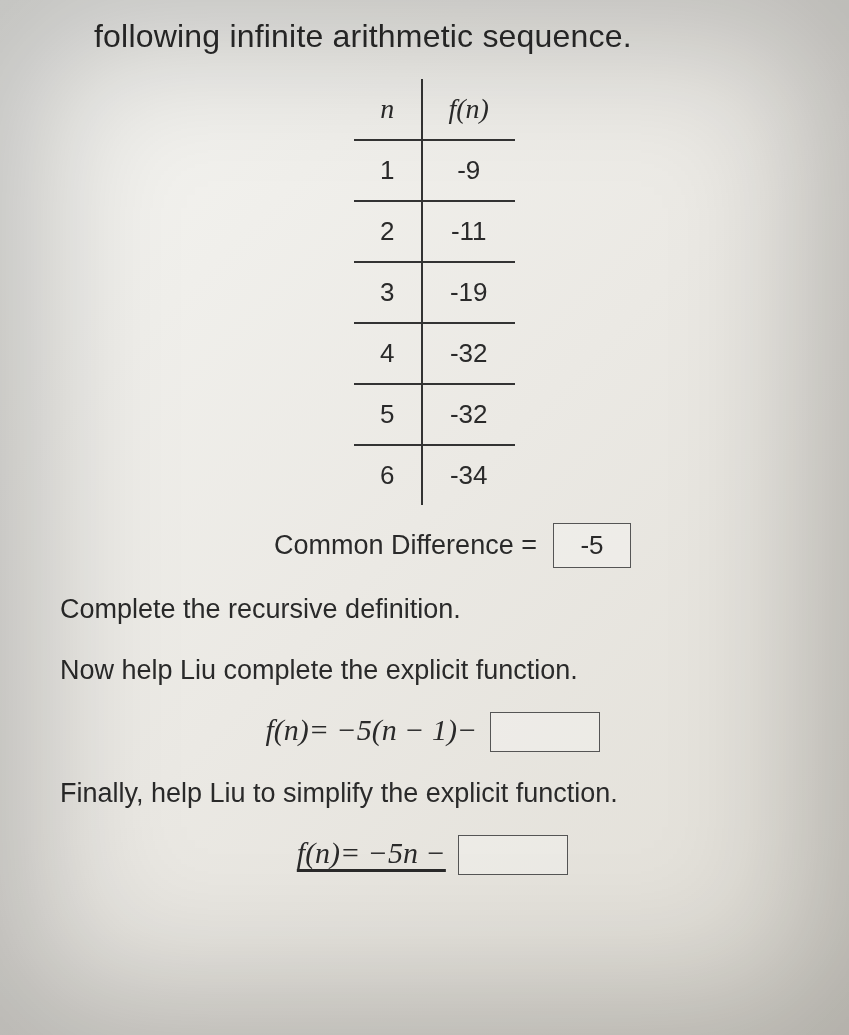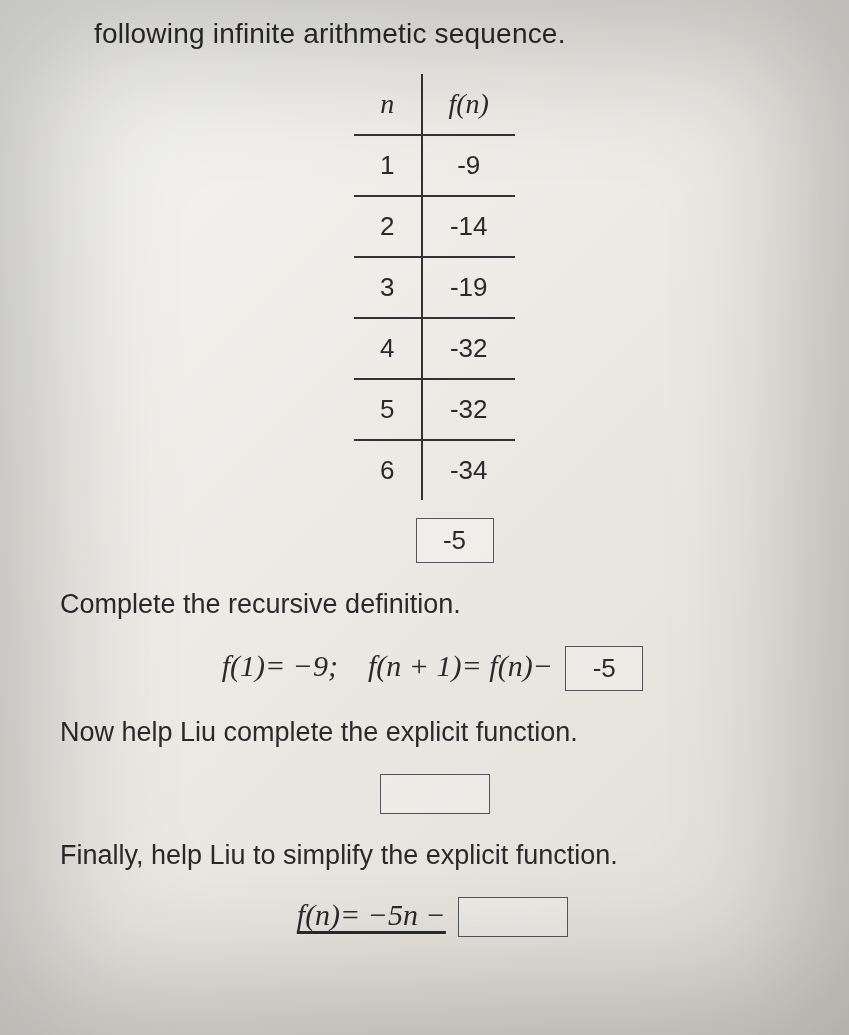--- a/index.html
+++ b/index.html
@@ -11,21 +11,21 @@
     font-family: Arial, Helvetica, sans-serif;
     background: linear-gradient(135deg, #f5f5f2 0%, #ebe9e4 50%, #e0ddd5 100%);
     color: #2a2a2a;
     position: relative;
     overflow: hidden;
   }
   .page {
     padding: 18px 40px 30px 60px;
   }
   .intro {
-    font-size: 28px;
+    font-size: 32px;
     font-weight: 400;
     margin: 0 0 24px 34px;
     letter-spacing: 0.2px;
   }
   .seq-table {
     margin: 0 auto 18px auto;
     border-collapse: collapse;
     font-size: 26px;
   }
   .seq-table td, .seq-table th {
@@ -108,21 +108,21 @@
         <tr>
       <th>n</th>
       <th><span class="fn-italic">f(n)</span></th>
     </tr>
     <tr>
       <td>1</td>
       <td>-9</td>
     </tr>
     <tr>
       <td>2</td>
-      <td>-14</td>
+      <td>-11</td>
     </tr>
     <tr>
       <td>3</td>
       <td>-19</td>
     </tr>
     <tr>
       <td>4</td>
       <td>-32</td>
     </tr>
     <tr>
@@ -131,33 +131,31 @@
     </tr>
     <tr>
       <td>6</td>
       <td>-34</td>
     </tr>
   </tbody>
     </table>
 
 
   <div class="cd-line">
+    <span>Common Difference =</span>
     <span class="answer-box">-5</span>
   </div>
 
   <div class="line">Complete the recursive definition.</div>
 
-  <div class="center-eq">
-    <span class="math">f(1)= −9; f(n + 1)= f(n)−</span>
-    <span class="answer-box">-5</span>
-  </div>
 
   <div class="line">Now help Liu complete the explicit function.</div>
 
   <div class="center-eq">
+    <span class="math">f(n)= −5(n − 1)−</span>
     <span class="answer-box empty"></span>
   </div>
 
   <div class="line">Finally, help Liu to simplify the explicit function.</div>
 
   <div class="center-eq">
     <span class="math" style="text-decoration: underline; text-underline-offset:6px;text-align:center;">f(n)= −5n −</span>
     <span class="answer-box empty"></span>
   </div>
 

